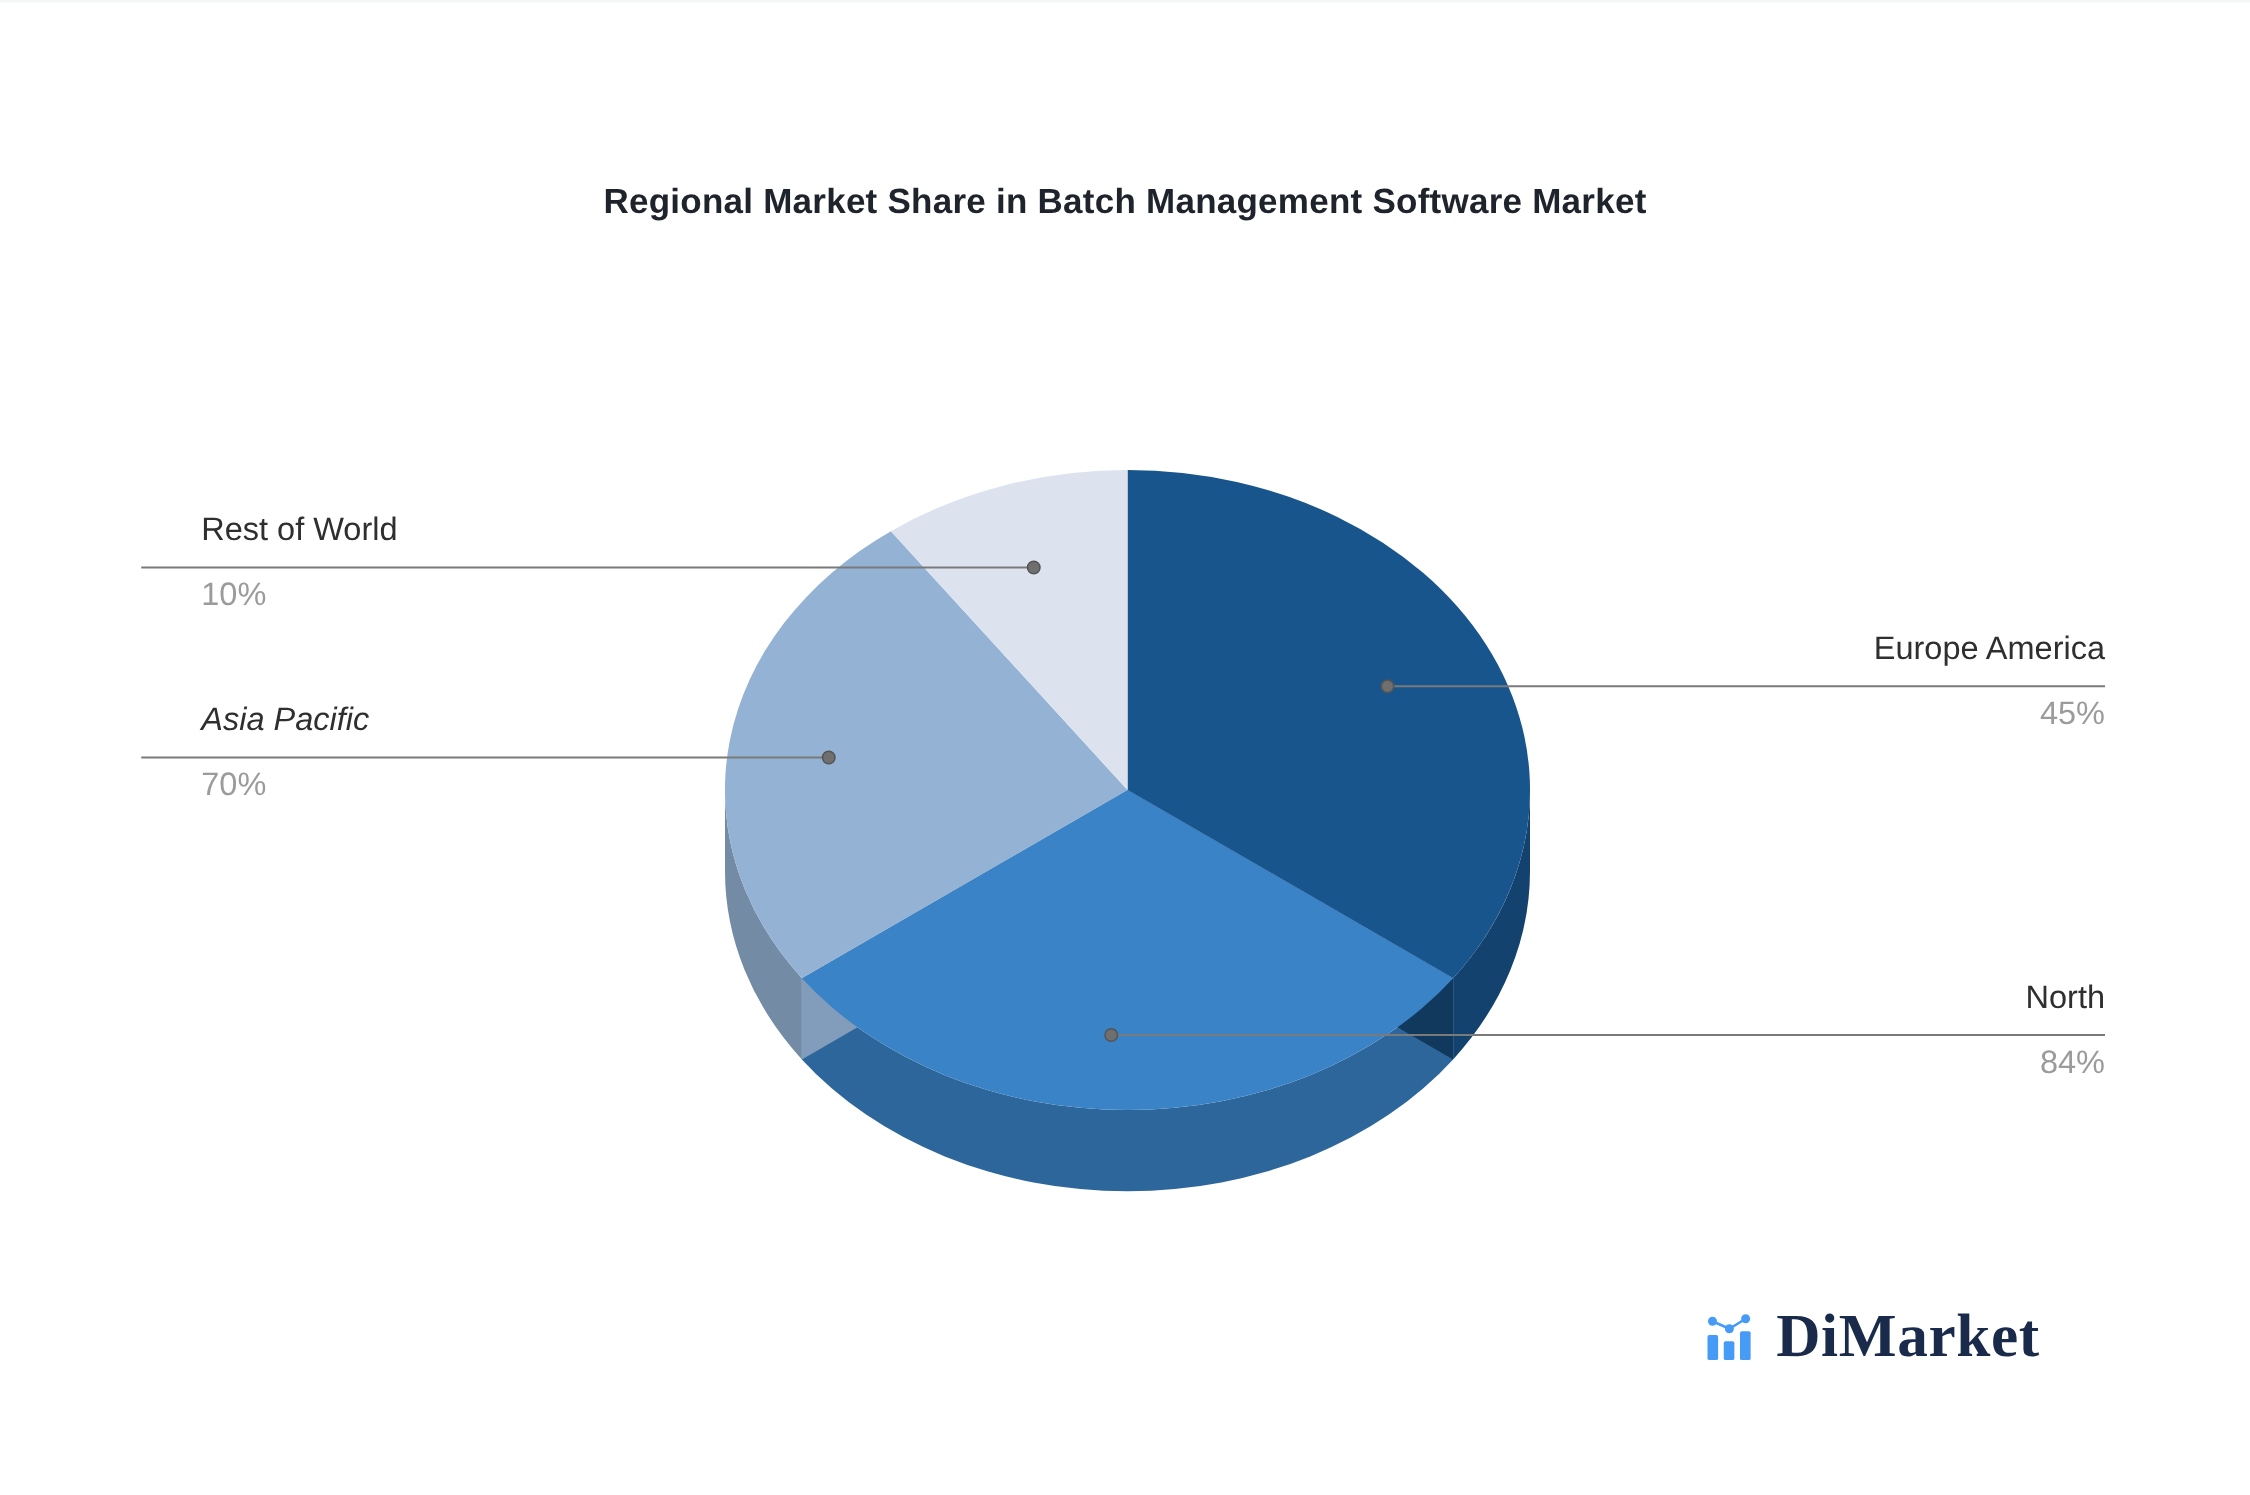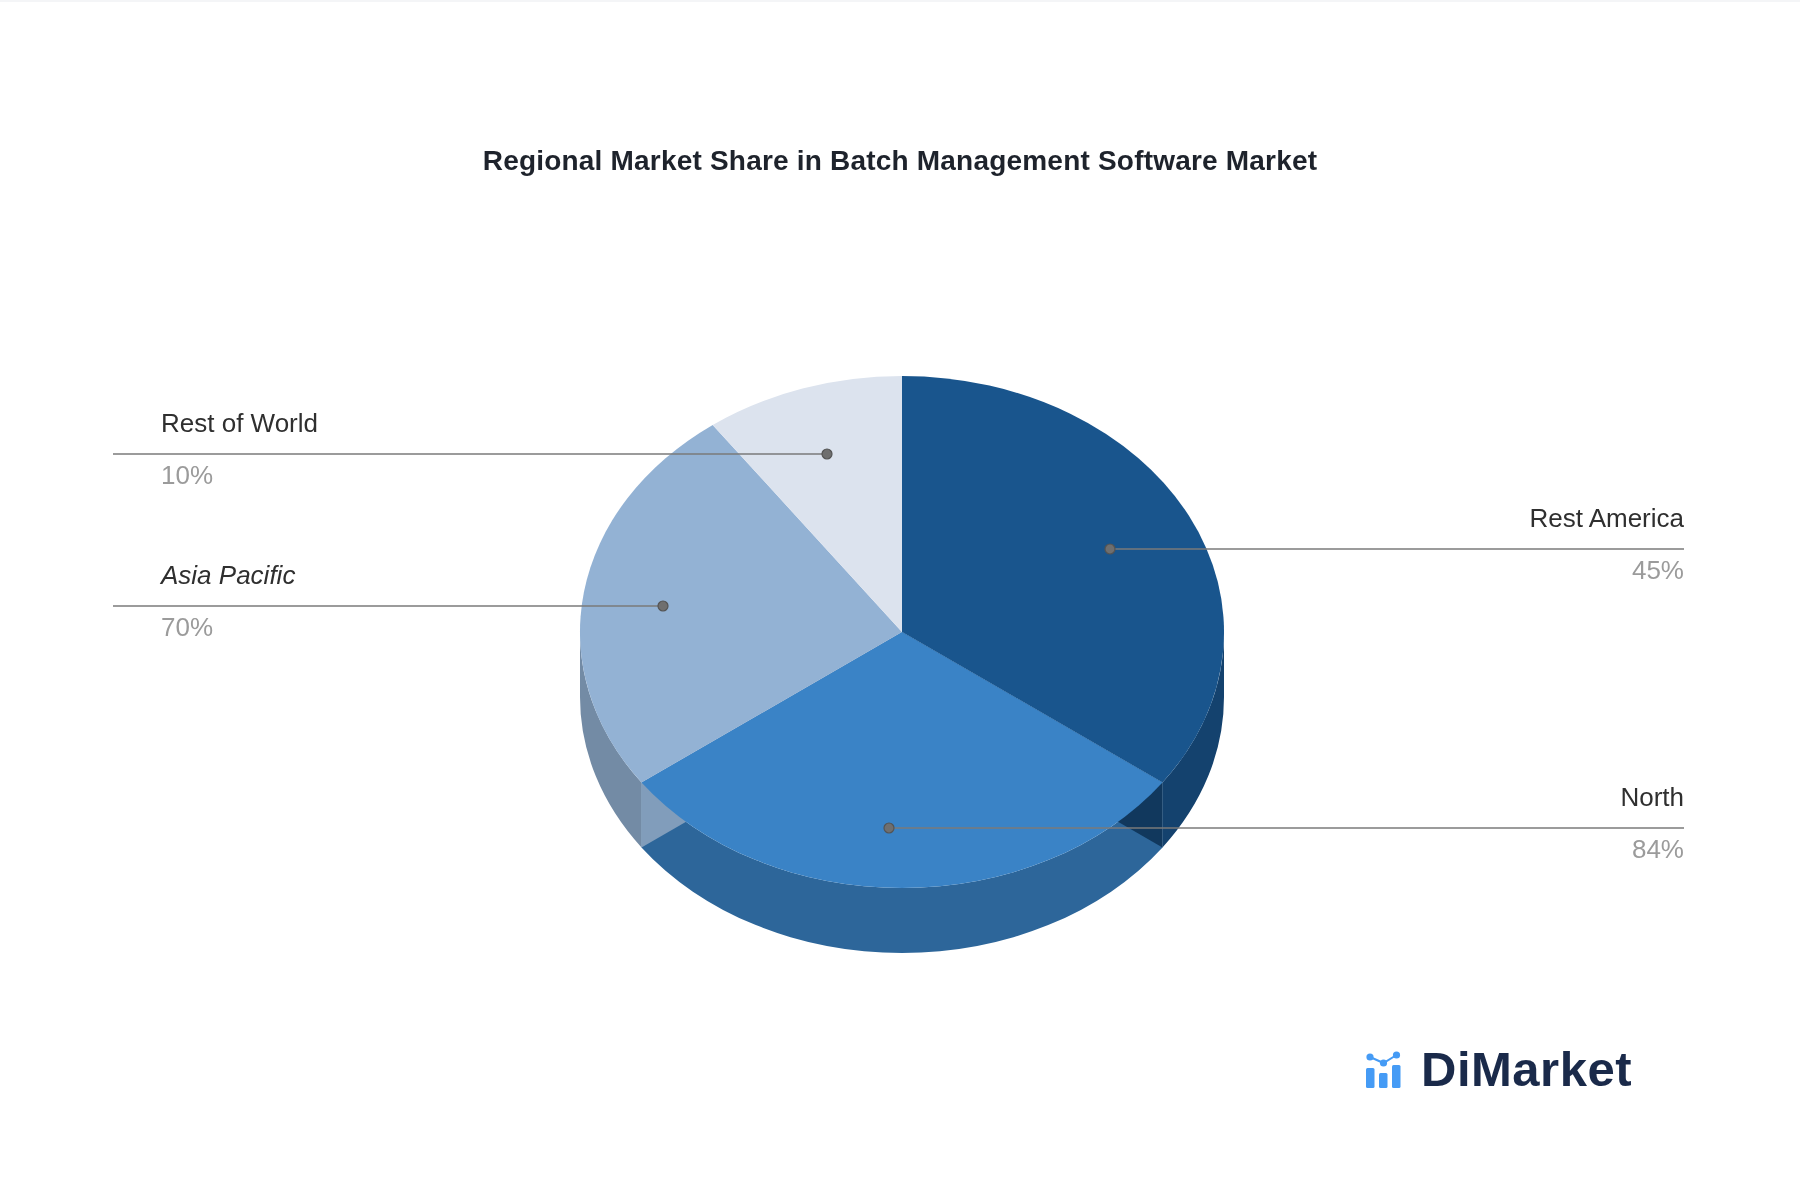--- a/index.html
+++ b/index.html
@@ -25,21 +25,21 @@
   }
   .c-left{left:113px;text-align:left;}
   .c-right{right:116px;text-align:right;}
   .na-name{top:500px;} .na-val{top:552px;}
   .eu-name{top:779px;} .eu-val{top:831px;}
   .ap-name{top:557px;font-style:italic;} .ap-val{top:609px;}
   .row-name{top:405px;} .row-val{top:457px;}
   .logo{position:absolute;left:1364px;top:1044px;display:flex;align-items:flex-start;}
   .logo-icon{width:44px;height:42px;margin-top:4px;}
   .logo-text{
-    font-family:Liberation Sans, sans-serif;font-size:49px;font-weight:bold;
+    font-family:Liberation Serif, serif;font-size:49px;font-weight:bold;
     color:var(--logo_text,#1a2a4a);line-height:46px;margin-left:13px;letter-spacing:.5px;
   }
 </style>
 </head>
 <body>
 
 <div class="page">
 
   <div class="chart-title">Regional Market Share in Batch Management Software Market</div>
 
@@ -56,21 +56,21 @@
       <line x1="1110" y1="547" x2="1684" y2="547" stroke="#7a7a7a" stroke-width="1.6"></line>
       <circle cx="1110" cy="547" r="5" fill="#6f6f6f" stroke="#545454" stroke-width="1.2"></circle>
       <line x1="889" y1="826" x2="1684" y2="826" stroke="#7a7a7a" stroke-width="1.6"></line>
       <circle cx="889" cy="826" r="5" fill="#6f6f6f" stroke="#545454" stroke-width="1.2"></circle>
       <line x1="663" y1="604" x2="113" y2="604" stroke="#7a7a7a" stroke-width="1.6"></line>
       <circle cx="663" cy="604" r="5" fill="#6f6f6f" stroke="#545454" stroke-width="1.2"></circle>
       <line x1="827" y1="452" x2="113" y2="452" stroke="#7a7a7a" stroke-width="1.6"></line>
       <circle cx="827" cy="452" r="5" fill="#6f6f6f" stroke="#545454" stroke-width="1.2"></circle>
     </svg>
 
-  <div class="callout-name c-right na-name">Rest America</div>
+  <div class="callout-name c-right na-name">Europe America</div>
   <div class="callout-val  c-right na-val">45%</div>
 
   <div class="callout-name c-right eu-name">North</div>
   <div class="callout-val  c-right eu-val">84%</div>
 
   <div class="callout-name c-left ap-name">Asia Pacific</div>
   <div class="callout-val  c-left ap-val">70%</div>
 
   <div class="callout-name c-left row-name">Rest of World</div>
   <div class="callout-val  c-left row-val">10%</div>

